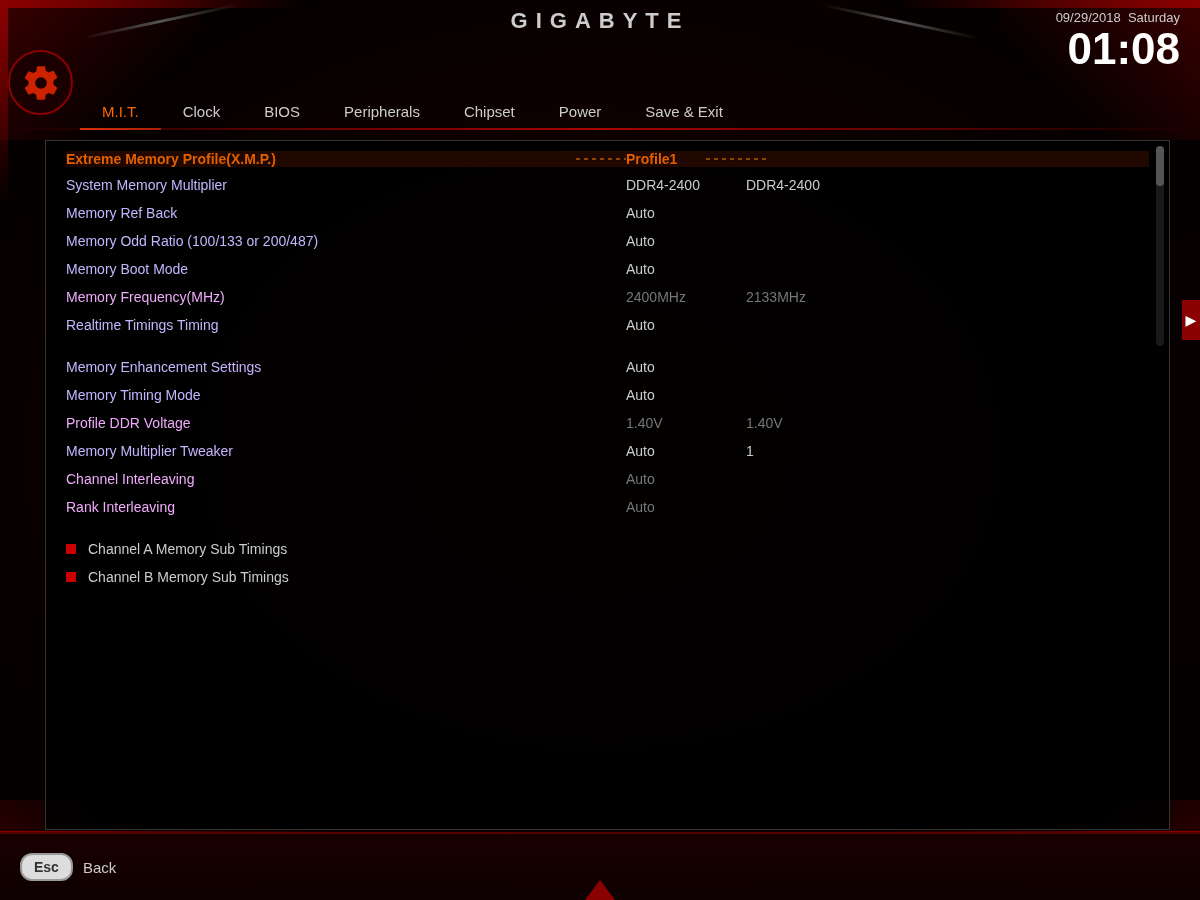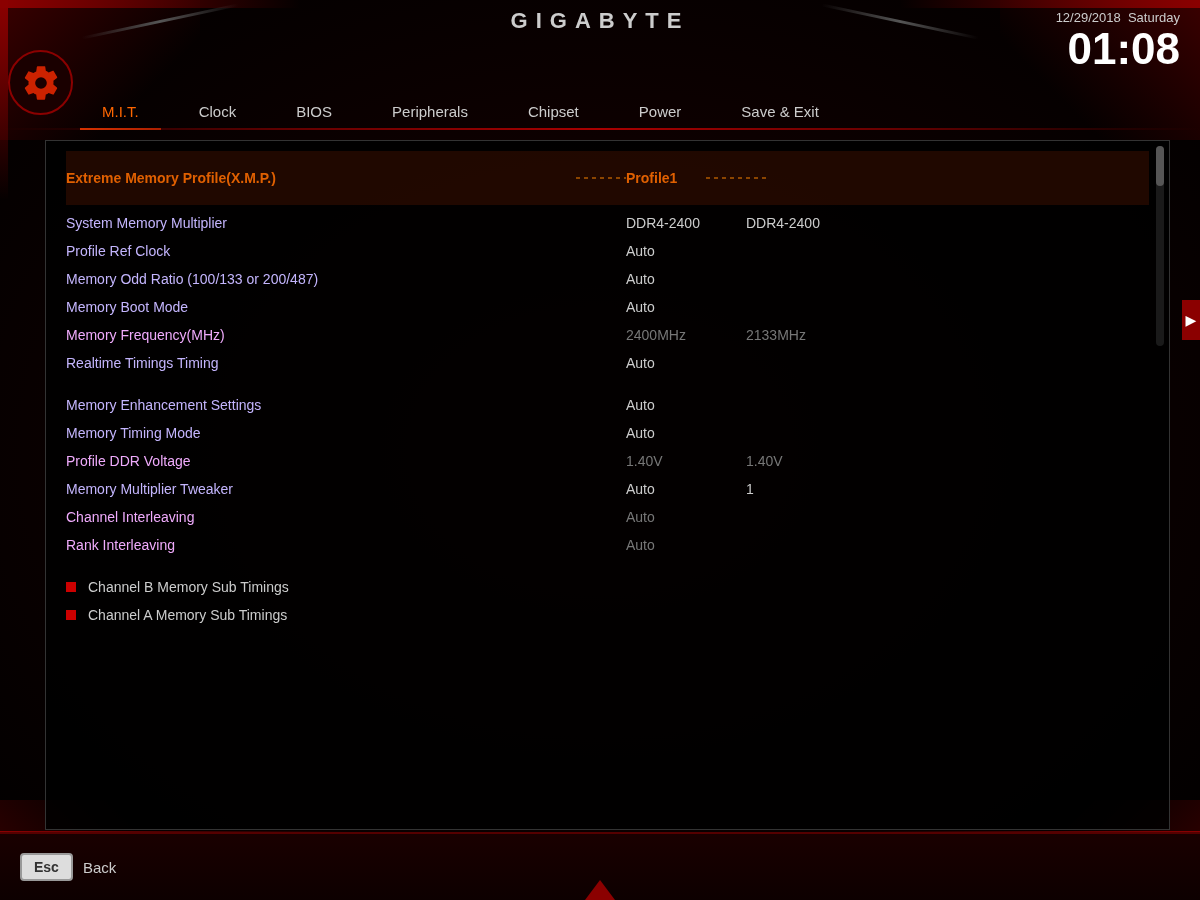--- a/index.html
+++ b/index.html
@@ -131,21 +131,21 @@
       width: 40px; height: 40px;
       fill: #cc2200;
     }
 
     
     .nav-tabs {
       position: absolute;
       bottom: 0; left: 80px; right: 0;
       display: flex;
       align-items: center;
-      gap: 16px;
+      gap: 0;
     }
     .nav-tab {
       color: #ccc;
       font-size: 15px;
       padding: 6px 22px 8px;
       cursor: pointer;
       position: relative;
       border-bottom: 2px solid transparent;
     }
     .nav-tab.active {
@@ -239,21 +239,21 @@
       color: #ccc;
     }
     .col-value2.dimmed {
       color: #777;
     }
 
     
     .xmp-row {
       display: flex;
       align-items: center;
-      padding: 19px 0;
+      padding: 0 0;
       background: rgba(80,20,0,0.4);
       margin-bottom: 4px;
     }
     .xmp-label {
       flex: 0 0 560px;
       color: #e06000;
       font-size: 14px;
       font-weight: bold;
       position: relative;
     }
@@ -307,21 +307,21 @@
       border-top: 2px solid #550000;
       z-index: 10;
       display: flex;
       align-items: center;
       padding: 0 20px;
     }
 
     .esc-button {
       background: #ddd;
       border: 2px solid #999;
-      border-radius: 4px;
+      border-radius: 12px;
       padding: 4px 12px;
       font-size: 14px;
       font-weight: bold;
       color: #333;
       margin-right: 10px;
     }
     .back-label {
       color: #ccc;
       font-size: 15px;
     }
@@ -394,21 +394,21 @@
 <div class="slash-tl"></div>
 <div class="slash-tr"></div>
 
 <div class="header">
   <div class="logo-area">
     <span class="logo-text">GIGABYTE</span>
   </div>
 
   <div class="clock-area">
     <div class="clock-date">
-      <span>12/29/2018</span>&nbsp;
+      <span>09/29/2018</span>&nbsp;
       <span>Saturday</span>
     </div>
     <div class="clock-time">01:08</div>
   </div>
 
   <div class="gear-area">
     <svg class="gear-icon-svg" viewBox="0 0 24 24">
       <path d="M12 15.5A3.5 3.5 0 0 1 8.5 12 3.5 3.5 0 0 1 12 8.5a3.5 3.5 0 0 1 3.5 3.5 3.5 3.5 0 0 1-3.5 3.5m7.43-2.92c.04-.32.07-.64.07-.97s-.03-.66-.07-1l2.14-1.63c.19-.15.24-.42.12-.64l-2-3.46c-.12-.22-.39-.3-.61-.22l-2.49 1c-.52-.4-1.08-.73-1.69-.98l-.38-2.65C14.46 2.18 14.25 2 14 2h-4c-.25 0-.46.18-.49.42l-.38 2.65c-.61.25-1.17.59-1.69.98l-2.49-1c-.23-.09-.49 0-.61.22l-2 3.46c-.13.22-.07.49.12.64L4.57 11c-.04.34-.07.67-.07 1s.03.65.07.97l-2.11 1.66c-.19.15-.25.42-.12.64l2 3.46c.12.22.39.3.61.22l2.49-1c.52.4 1.08.73 1.69.98l.38 2.65c.03.24.24.42.49.42h4c.25 0 .46-.18.49-.42l.38-2.65c.61-.25 1.17-.58 1.69-.98l2.49 1c.23.08.49 0 .61-.22l2-3.46c.12-.22.07-.49-.12-.64l-2.11-1.66z"></path>
     </svg>
   </div>
@@ -442,21 +442,21 @@
       </div>
     </div>
 
     <div class="settings-row">
       <div class="col-label">System Memory Multiplier</div>
       <div class="col-value1">DDR4-2400</div>
       <div class="col-value2">DDR4-2400</div>
     </div>
 
     <div class="settings-row">
-      <div class="col-label">Profile Ref Clock</div>
+      <div class="col-label">Memory Ref Back</div>
       <div class="col-value1">Auto</div>
       <div class="col-value2"></div>
     </div>
 
     <div class="settings-row">
       <div class="col-label">Memory Odd Ratio (100/133 or 200/487)</div>
       <div class="col-value1">Auto</div>
       <div class="col-value2"></div>
     </div>
 
@@ -513,26 +513,26 @@
     <div class="settings-row">
       <div class="col-label dimmed">Rank Interleaving</div>
       <div class="col-value1 dimmed">Auto</div>
       <div class="col-value2 dimmed"></div>
     </div>
 
     <div class="sep-row"></div>
 
     <div class="channel-row">
       <div class="red-square"></div>
-      <div class="channel-label">Channel B Memory Sub Timings</div>
+      <div class="channel-label">Channel A Memory Sub Timings</div>
     </div>
 
     <div class="channel-row">
       <div class="red-square"></div>
-      <div class="channel-label">Channel A Memory Sub Timings</div>
+      <div class="channel-label">Channel B Memory Sub Timings</div>
     </div>
 
   </div>
 </div>
 
 <div class="right-arrow" style="top: 320px;">▶</div>
 
 <div class="diag-line-bl"></div>
 <div class="diag-line-br"></div>
 

